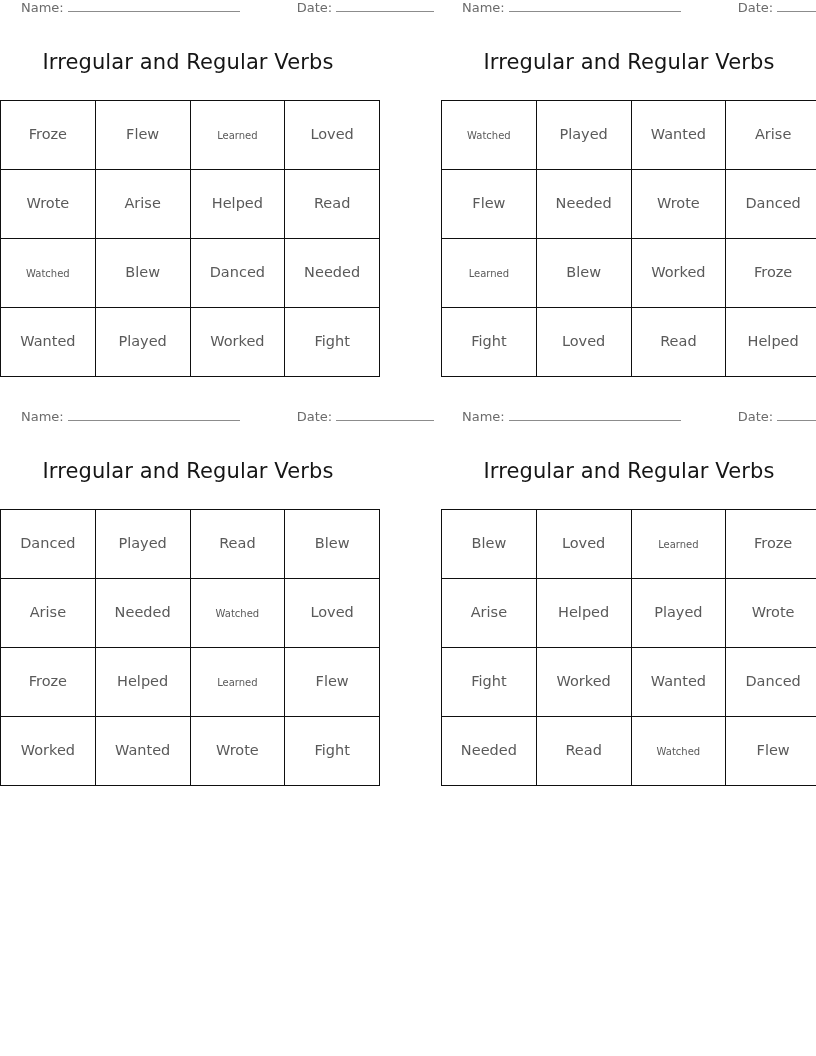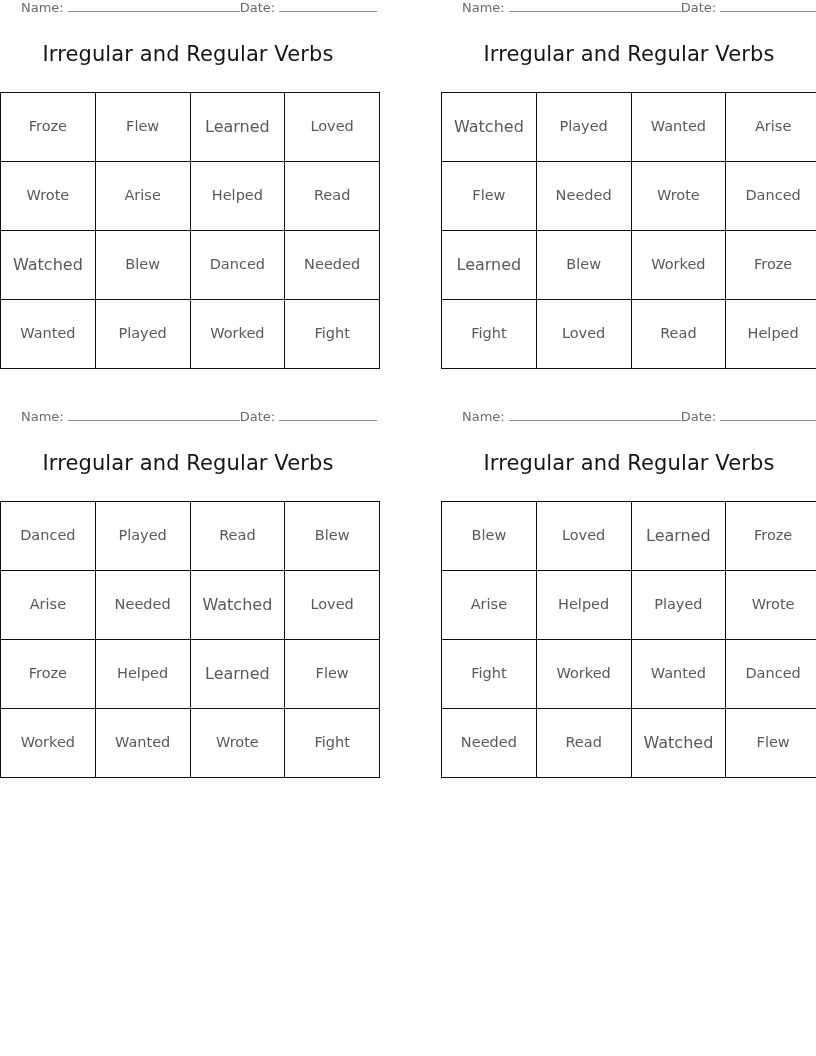--- a/index.html
+++ b/index.html
@@ -44,29 +44,29 @@
     line-height: 15px;
   }
   .rule {
     display: inline-block;
     border-bottom: 1px solid #8c8c8c;
     height: 11px;
     margin-left: 4px;
   }
   .rule-name { width: 172px; }
   .rule-date { width: 98px; }
-  .field-date { }
+  .field-date { margin-left: 57px; }
 
   
   .title {
     text-align: center;
     font-size: 21px;
     color: #151515;
     letter-spacing: 0.1px;
-    margin-top: 22px;
+    margin-top: 30px;
     margin-bottom: 0;
     height: 28px;
     line-height: 28px;
     font-weight: 400;
   }
 
   
   .grid {
     margin-top: 24px;
     width: 375px;
@@ -79,21 +79,21 @@
     height: 68px;
     text-align: center;
     vertical-align: middle;
     color: #5a5a5a;
     font-size: 14.5px;
     padding: 0;
     line-height: 1.1;
     overflow: hidden;
   }
   .grid td.small {
-    font-size: 16px;
+    font-size: 10px;
   }
 </style>
 </head>
 <body>
 
 <div id="page-root">
     <div class="sheet sheet-tl">
       <div class="header">
         <div class="field">
           <span class="field-label">Name:</span>

